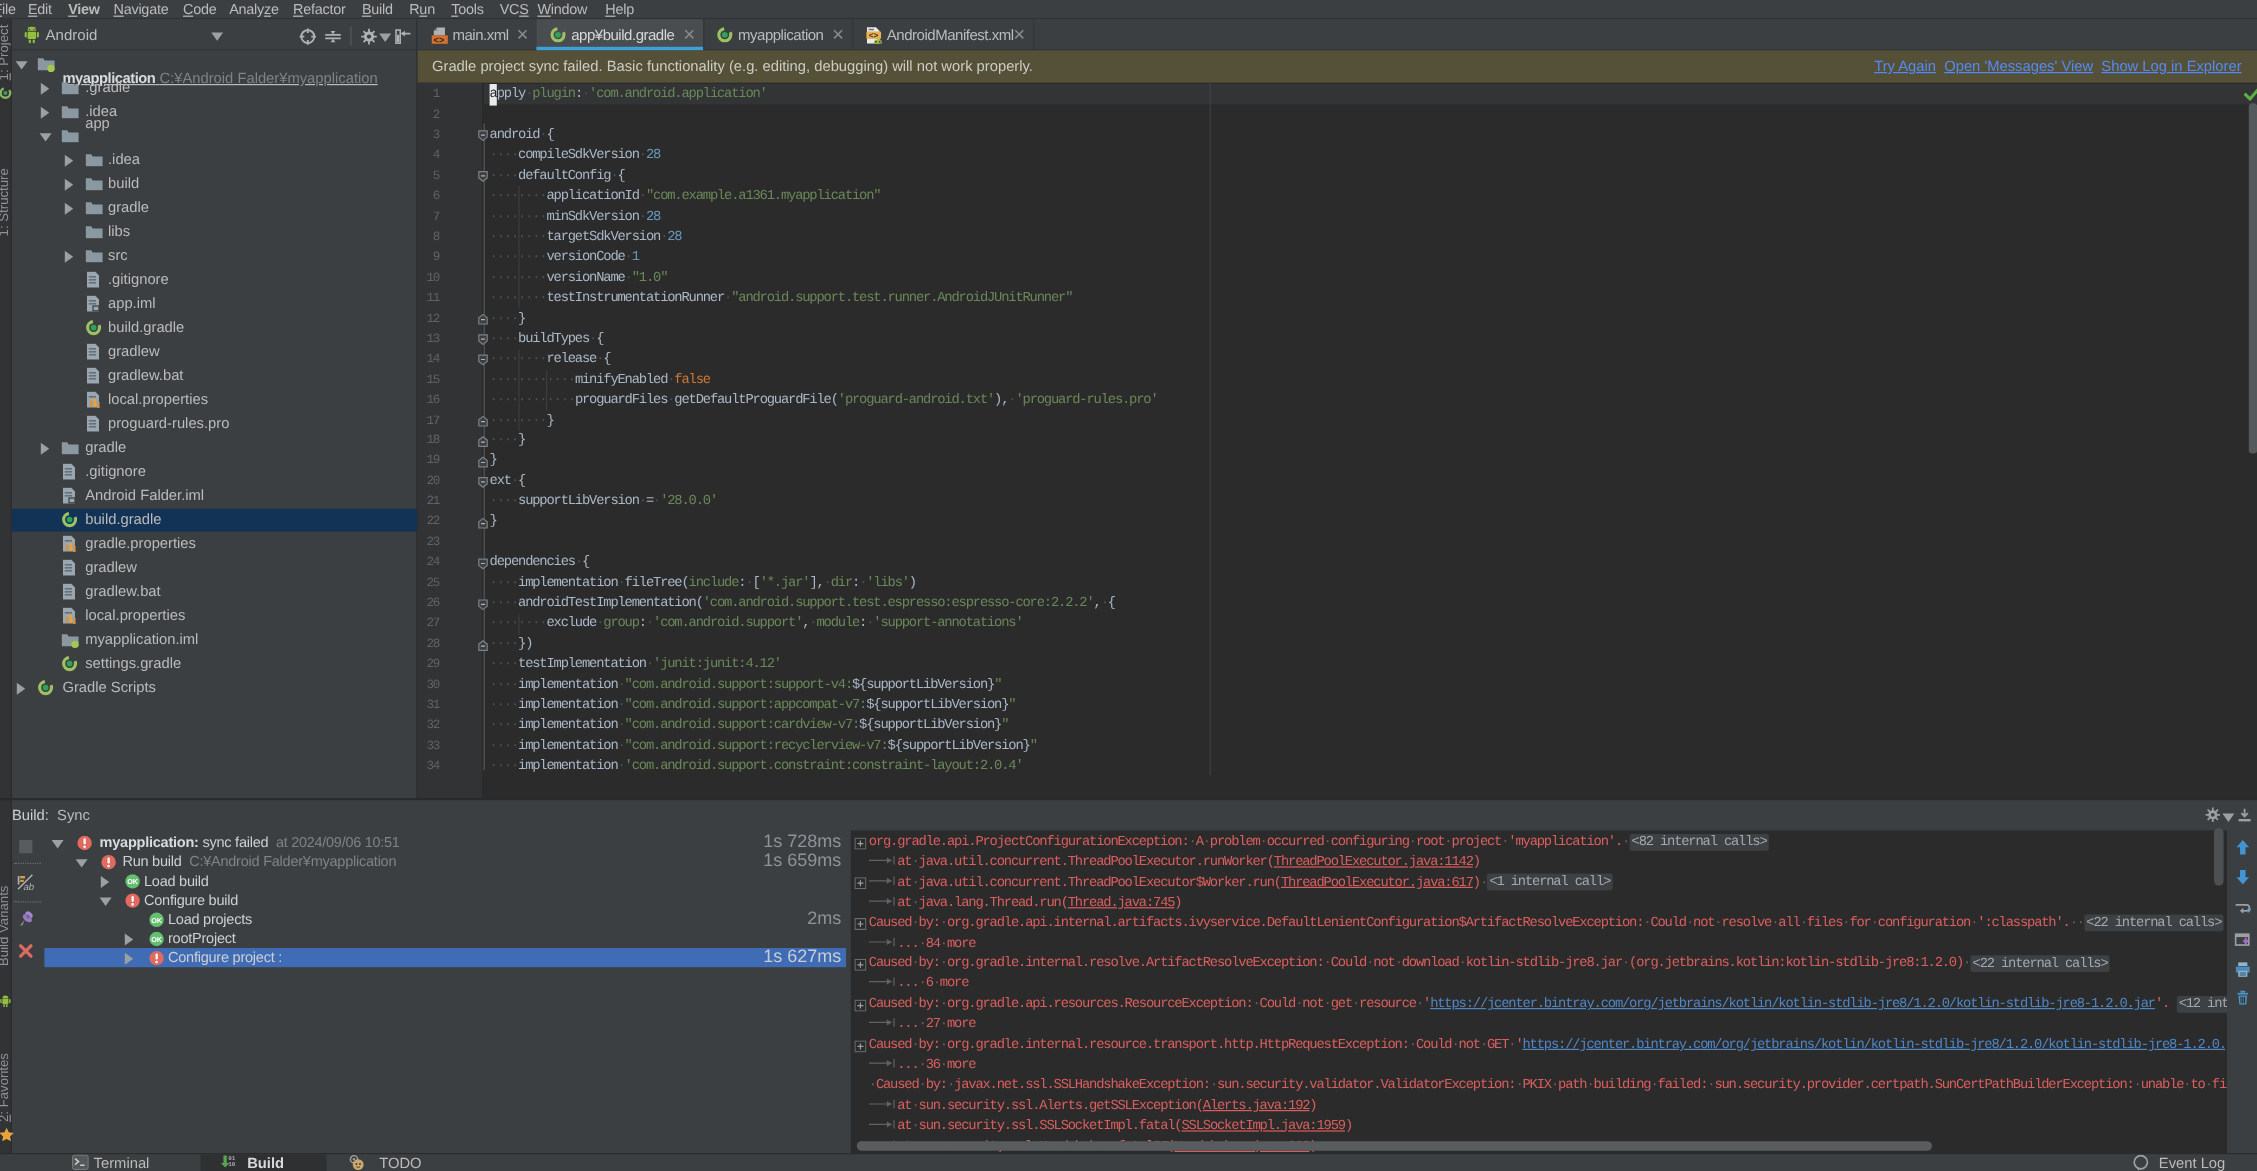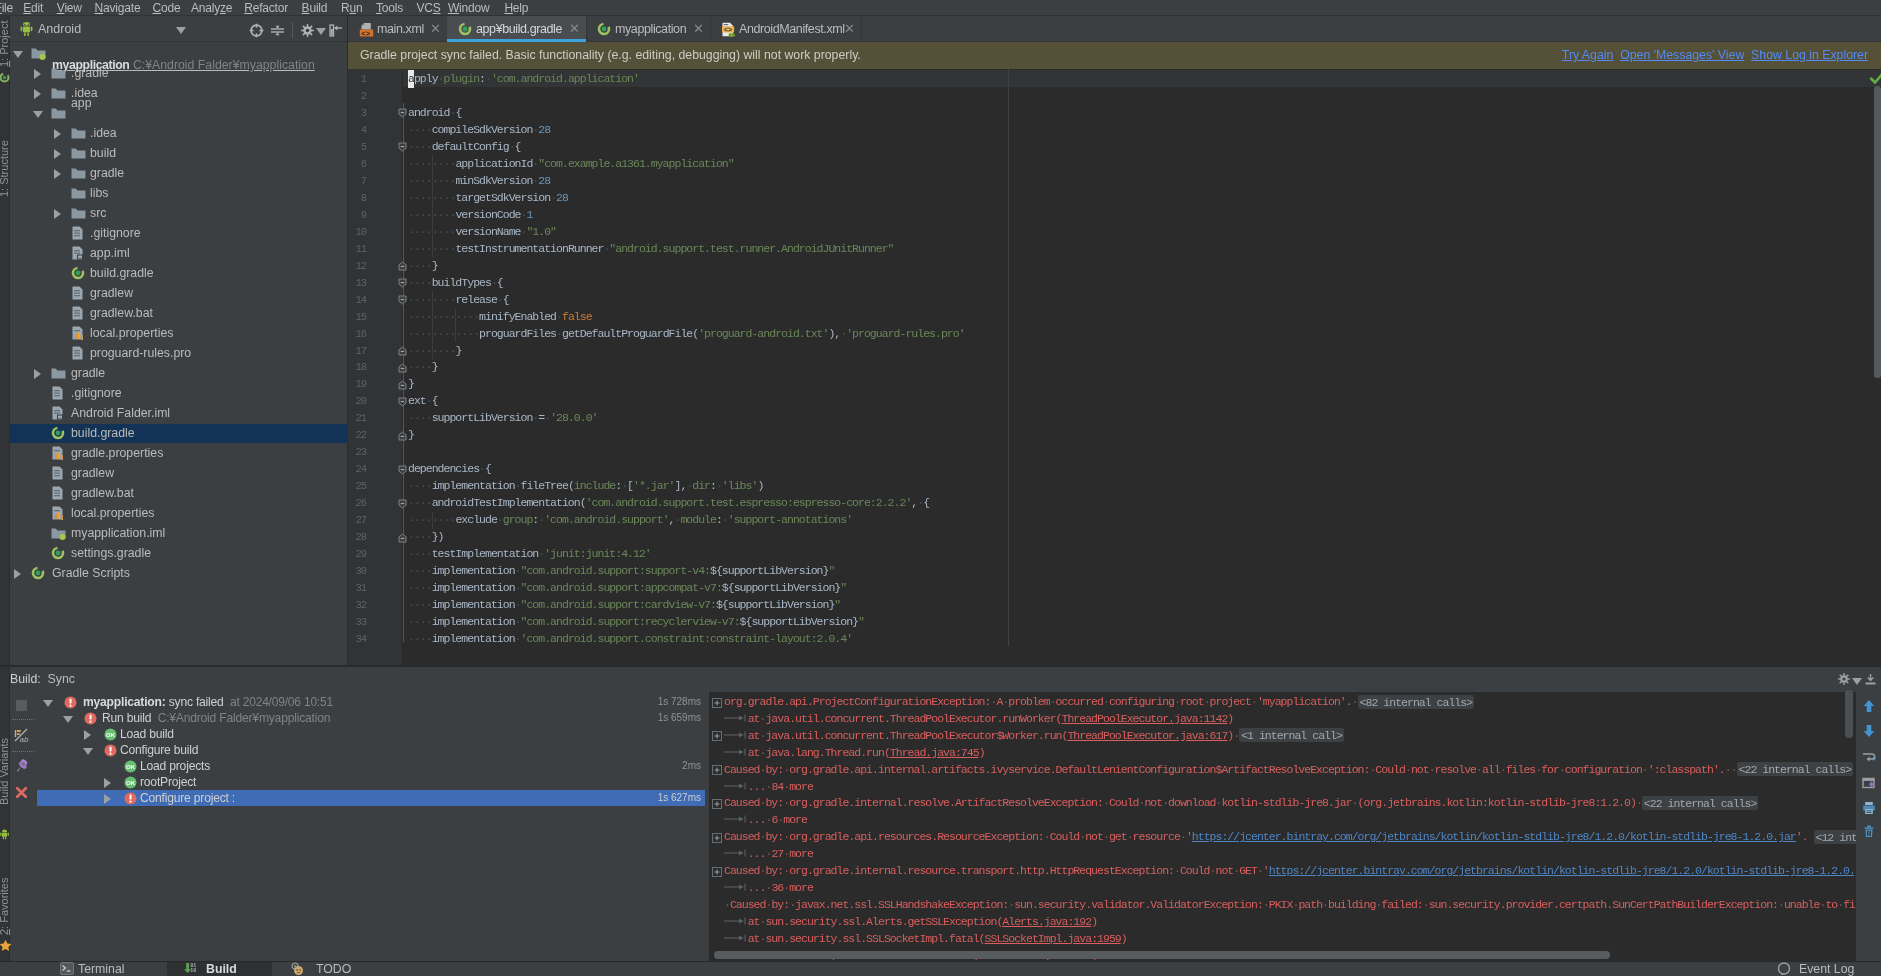--- a/index.html
+++ b/index.html
@@ -18,27 +18,27 @@
 .rl{text-decoration:underline;}
 .chip{background:#3E4143;color:#A1A8AE;border-radius:2px;padding:0.5px 2px;}
 .cdot{color:#79585A;}
 .menu{font-size:12px;letter-spacing:-0.2px;color:#BBBBBB;top:1px;height:14px;line-height:14px;}
 .menu u{text-decoration:underline;text-underline-offset:1px;text-decoration-thickness:1px;}
 .vtext{position:absolute;font-size:11px;color:#8F9294;white-space:nowrap;transform:rotate(-90deg);transform-origin:0 0;}
 .tree{font-size:12.3px;color:#BBBBBB;white-space:nowrap;}
 .tree b{letter-spacing:-0.4px;}
 .gray{color:#7E8385;}
 .btree{font-size:12.1px;letter-spacing:-0.2px;color:#CDCFD1;white-space:nowrap;}
-.dur{position:absolute;right:4px;font-size:10px;color:#8E9397;}
+.dur{position:absolute;right:4px;font-size:15px;color:#8E9397;}
 
 </style></head><body>
 <div id="root">
 <div class="abs menu" style="left:-5.5px;"><u>F</u>ile</div>
 <div class="abs menu" style="left:23.3px;"><u>E</u>dit</div>
-<div class="abs menu" style="left:56.8px;"><u>V</u>iew</div>
+<div class="abs menu" style="left:56.8px;font-weight:bold;"><u>V</u>iew</div>
 <div class="abs menu" style="left:94.6px;"><u>N</u>avigate</div>
 <div class="abs menu" style="left:152.5px;"><u>C</u>ode</div>
 <div class="abs menu" style="left:191px;">Analy<u>z</u>e</div>
 <div class="abs menu" style="left:244.2px;"><u>R</u>efactor</div>
 <div class="abs menu" style="left:301.6px;"><u>B</u>uild</div>
 <div class="abs menu" style="left:341px;">R<u>u</u>n</div>
 <div class="abs menu" style="left:376px;"><u>T</u>ools</div>
 <div class="abs menu" style="left:416.4px;">VC<u>S</u></div>
 <div class="abs menu" style="left:447.9px;"><u>W</u>indow</div>
 <div class="abs menu" style="left:504.4px;"><u>H</u>elp</div>

